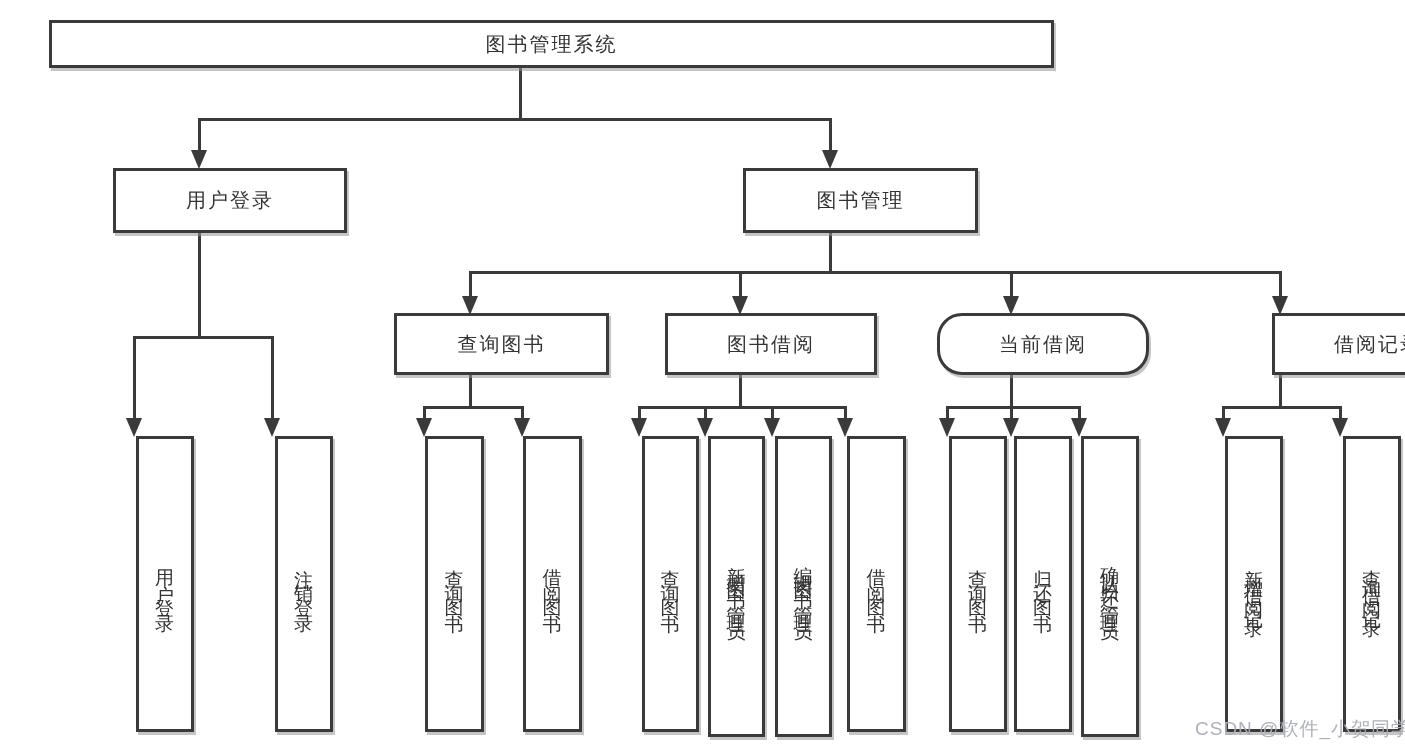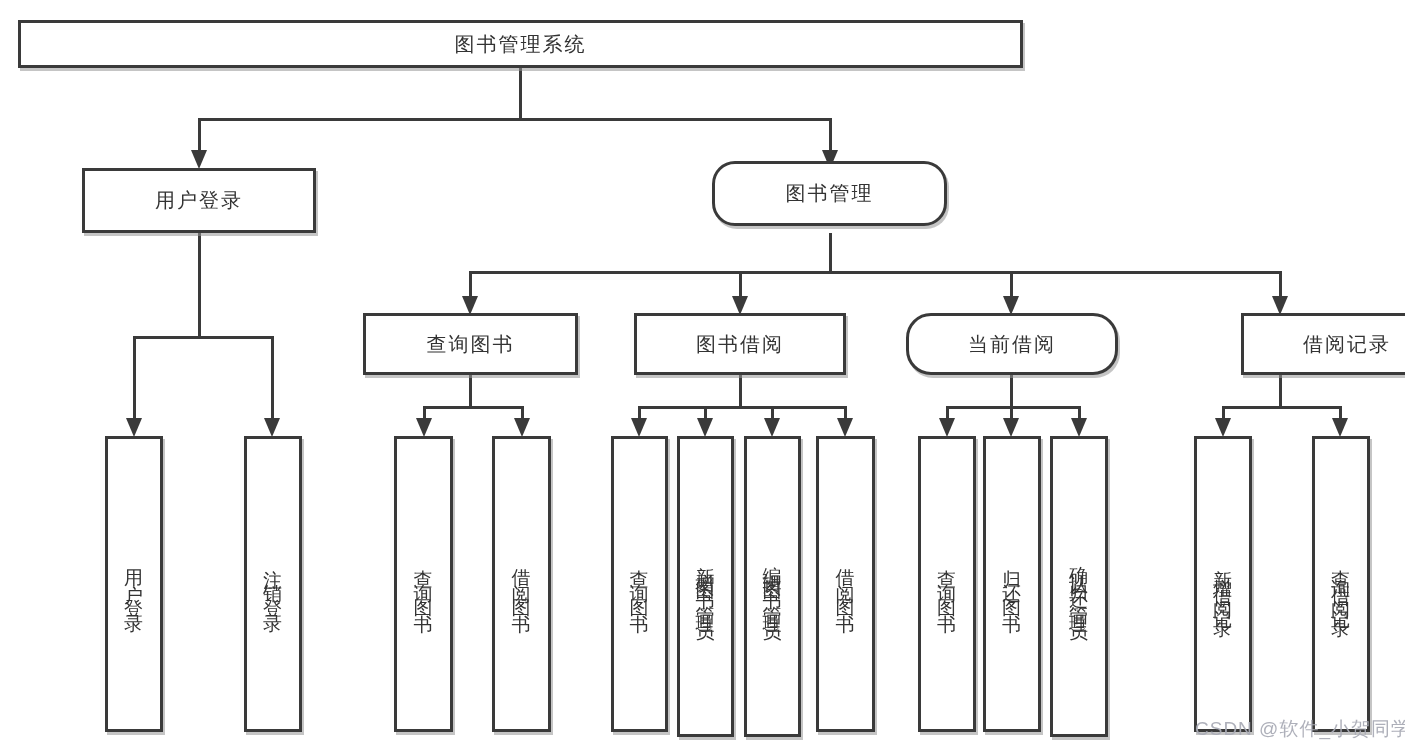--- a/index.html
+++ b/index.html
@@ -20,20 +20,21 @@
     background: #ffffff;
     border: 3px solid #3a3a3a;
     box-shadow: 2px 3px 0 rgba(150,150,150,0.55);
     display: flex;
     align-items: center;
     justify-content: center;
     color: #333333;
     font-size: 20px;
     letter-spacing: 2px;
     z-index: 2;
+    margin-left: 31px;
   }
   .vtext {
     writing-mode: vertical-rl;
     text-orientation: mixed;
     font-size: 19px;
     color: #333333;
     line-height: 1;
   }
   .ls-lg { letter-spacing: 15px; }   
   .ls-md { letter-spacing: 10px; }   
@@ -76,21 +77,21 @@
   <div class="vline" style="left:519px; top:68px; height:52px;"></div>
   <div class="hline" style="left:198px; top:118px; width:634px;"></div>
   <div class="vline" style="left:198px; top:118px; height:33px;"></div>
   <div class="vline" style="left:829px; top:118px; height:33px;"></div>
   <div class="arrow" style="left:191px; top:150px;"></div>
   <div class="arrow" style="left:822px; top:150px;"></div>
 
   <div class="box" style="left:82px; top:168px; width:234px; height:65px;">
     <span>用户登录</span>
   </div>
-  <div class="box" style="left:712px; top:161px; width:235px; height:65px;border-radius:23px;">
+  <div class="box" style="left:712px; top:168px; width:235px; height:65px;">
     <span>图书管理</span>
   </div>
 
   <div class="vline" style="left:198px; top:233px; height:106px;"></div>
   <div class="hline" style="left:133px; top:336px; width:141px;"></div>
   <div class="vline" style="left:133px; top:336px; height:82px;"></div>
   <div class="vline" style="left:271px; top:336px; height:82px;"></div>
   <div class="arrow" style="left:126px; top:418px;"></div>
   <div class="arrow" style="left:264px; top:418px;"></div>
 

